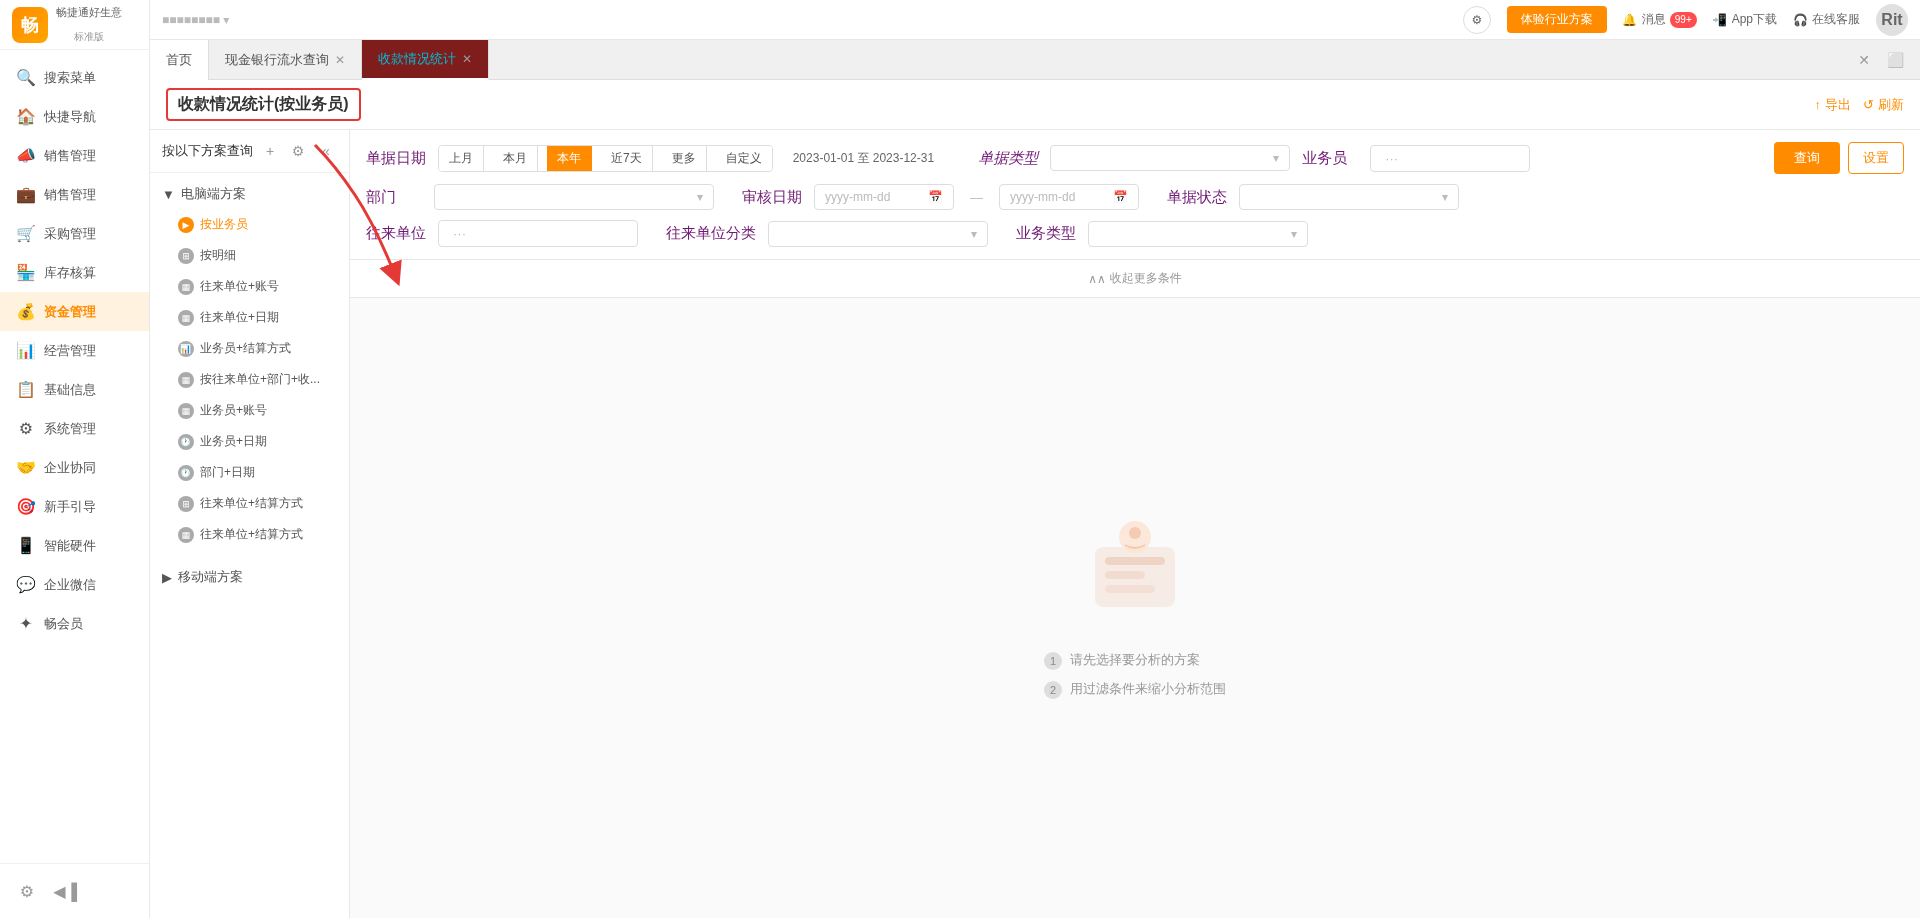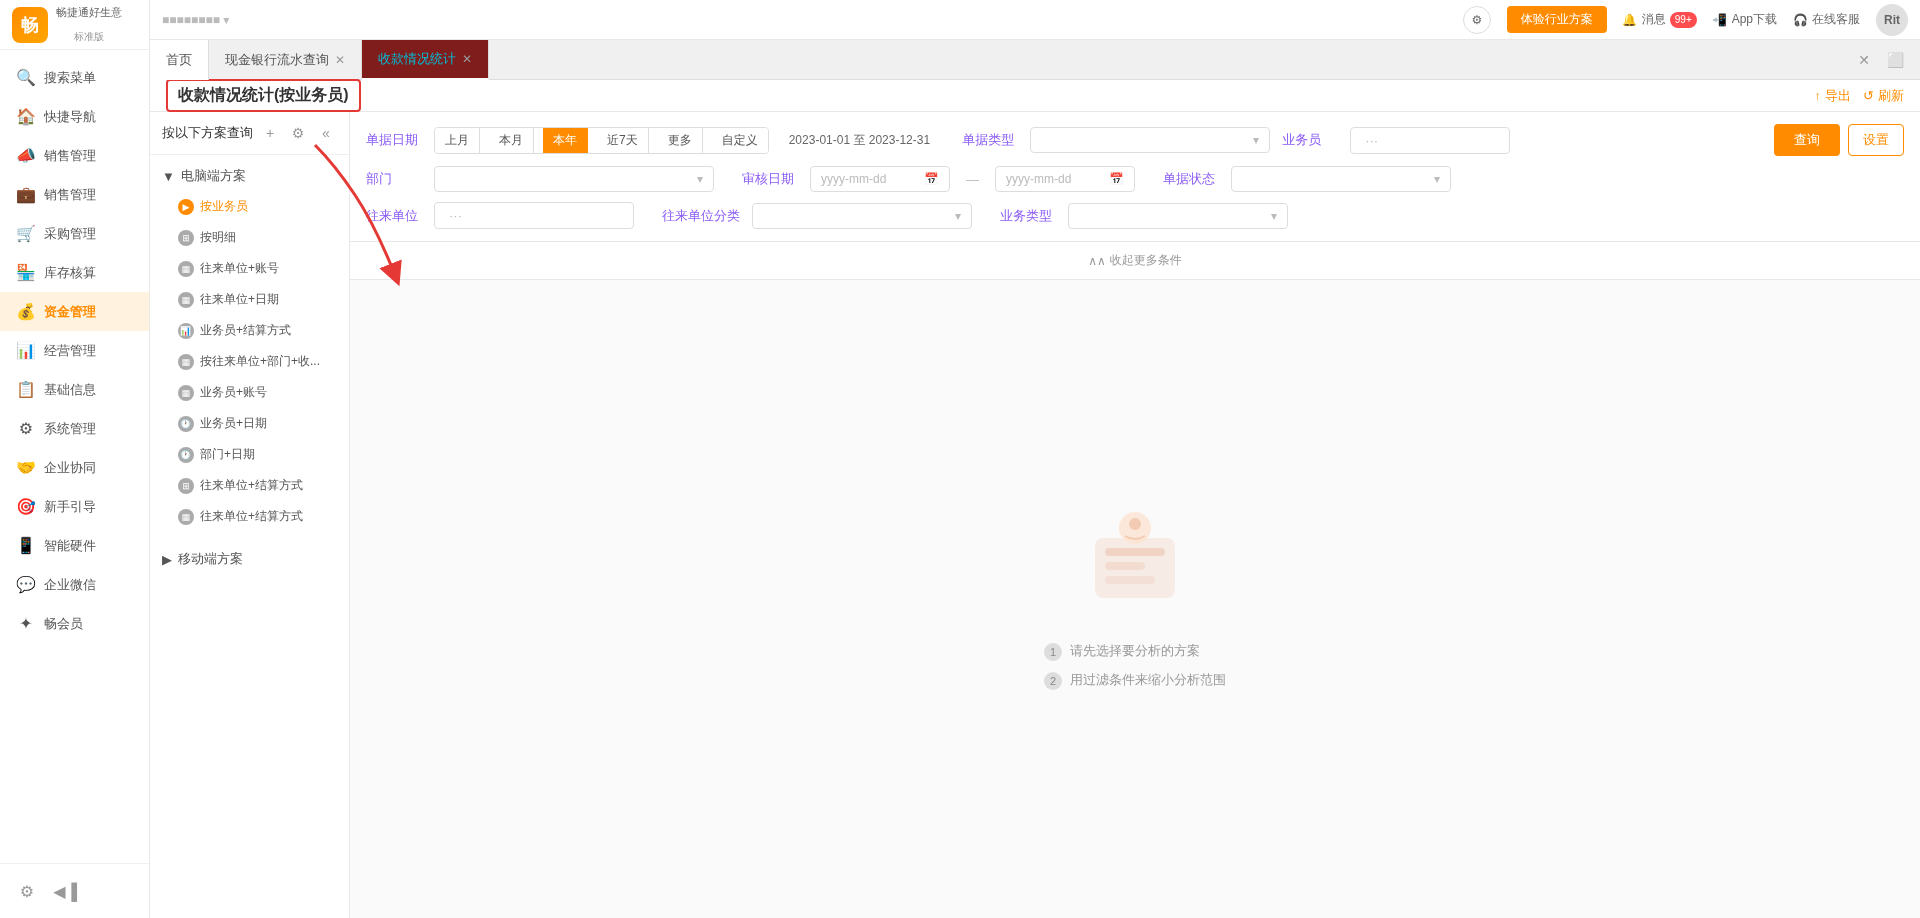--- a/index.html
+++ b/index.html
@@ -173,21 +173,21 @@
     .win-ctrl {
       width: 24px; height: 24px;
       display: flex; align-items: center; justify-content: center;
       cursor: pointer;
       color: #999;
       font-size: 14px;
     }
 
     
     .page-header {
-      height: 32px;
+      height: 50px;
       background: #fff;
       display: flex;
       align-items: center;
       padding: 0 16px;
       border-bottom: 1px solid #e8e8e8;
     }
     .page-title-box {
       border: 2px solid #e53935;
       border-radius: 4px;
       padding: 4px 10px;
@@ -295,22 +295,22 @@
     }
     .filter-row {
       display: flex;
       align-items: center;
       gap: 12px;
       margin-bottom: 10px;
       flex-wrap: wrap;
     }
     .filter-row:last-child { margin-bottom: 0; }
     .filter-label {
-      font-size: 13px;
-      color: #8b5cf6;
+      font-size: 15px;
+      color: #701a75;
       min-width: 56px;
       white-space: nowrap;
     }
     .date-tabs {
       display: flex;
       gap: 9px;
       border: 1px solid #ddd;
       border-radius: 4px;
       overflow: hidden;
     }
@@ -528,21 +528,21 @@
         <span class="badge">99+</span>
       </div>
       <div class="msg-area">
         <span>📲</span>
         <span>App下载</span>
       </div>
       <div class="msg-area">
         <span>🎧</span>
         <span>在线客服</span>
       </div>
-      <div style="width:32px;height:32px;border-radius:50%;background:#e0e0e0;display:flex;align-items:center;justify-content:center;font-size:12px;font-weight:bold;cursor:pointer;">Rit</div>
+      <div style="width:32px;height:32px;border-radius:50%;background:#e0e0e0;display:flex;align-items:center;justify-content:center;font-size:16px;font-weight:bold;cursor:pointer;">Rit</div>
     </div>
   </div>
 
   <div class="tab-bar" style="margin-top:40px;">
     <div class="tab home">
       <span>首页</span>
     </div>
     <div class="tab">
       <span>现金银行流水查询</span>
       <span class="tab-close">✕</span>
@@ -653,21 +653,21 @@
           <div class="date-tabs">
             <div class="date-tab">上月</div>
             <div class="date-tab">本月</div>
             <div class="date-tab active">本年</div>
             <div class="date-tab">近7天</div>
             <div class="date-tab">更多</div>
             <div class="date-tab">自定义</div>
           </div>
           <span class="date-range">2023-01-01 至 2023-12-31</span>
 
-          <span class="filter-label" style="margin-left:20px;">单据类型</span>
+          <span class="filter-label" style="margin-left:32px;font-style:italic;">单据类型</span>
           <div class="filter-select" style="min-width:240px;">
             <span style="color:#bbb; font-size:12px;"></span>
             <span class="chevron">▾</span>
           </div>
 
           <span class="filter-label">业务员</span>
           <div style="display:flex;align-items:center;border:1px solid #ddd;border-radius:4px;padding:5px 10px;background:#fff;min-width:160px;">
             <span style="color:#bbb;font-size:12px;"></span>
             <span class="filter-dots">···</span>
           </div>

